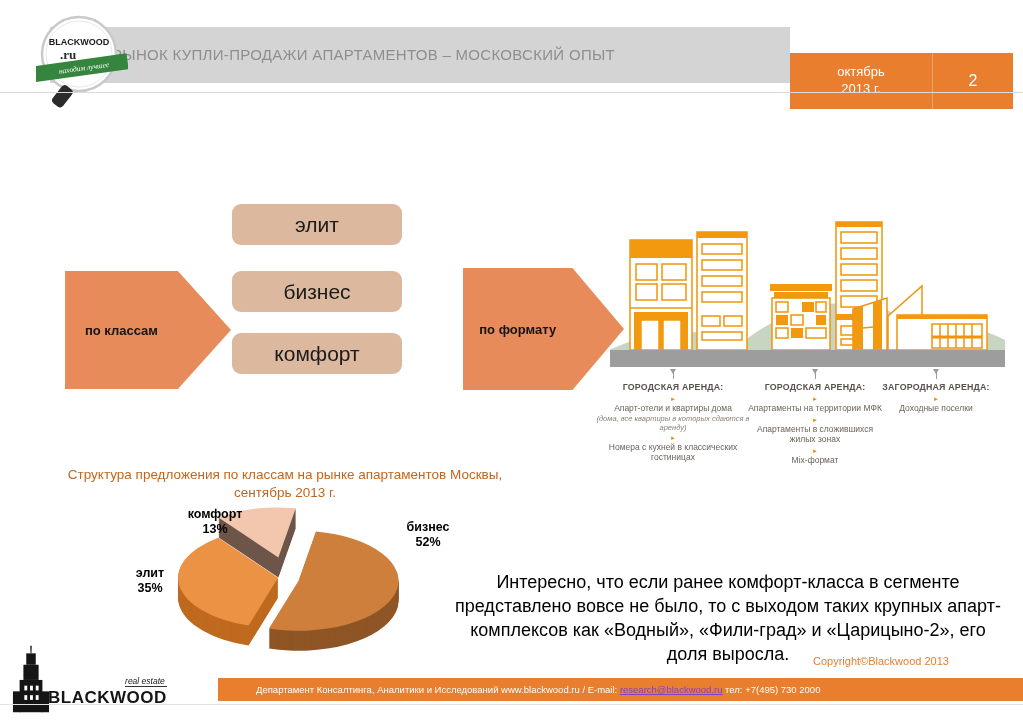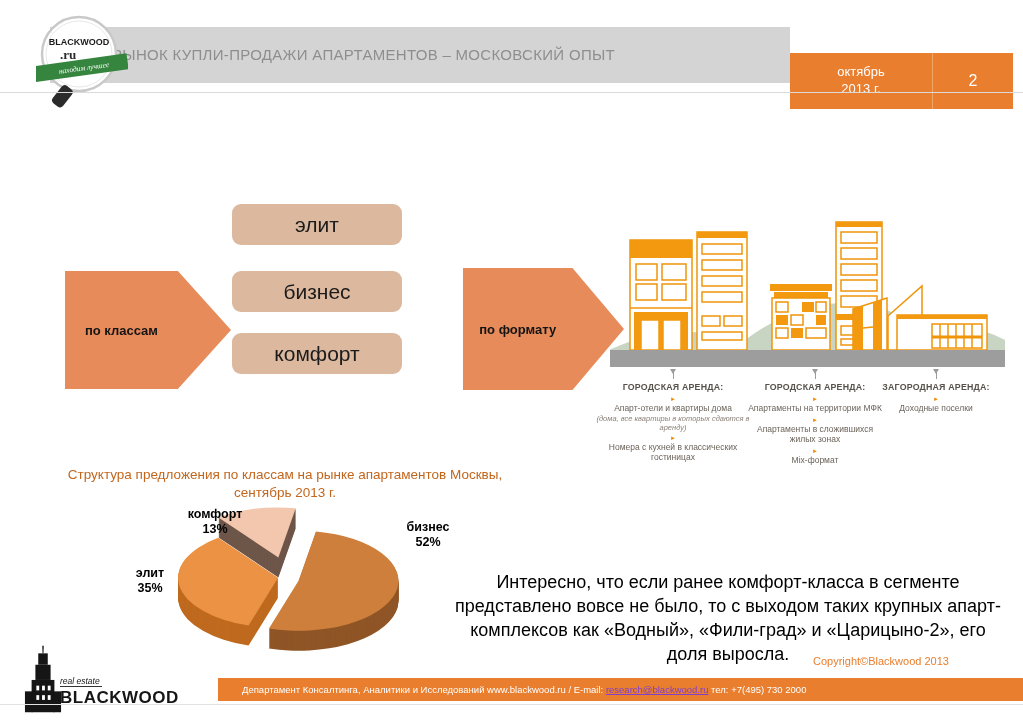--- a/index.html
+++ b/index.html
@@ -54,24 +54,24 @@
   .lbl-business{left:378px;top:520px;width:100px;}
   .lbl-elite{left:98px;top:566px;width:104px;}
 
   .note-text{position:absolute;left:428px;top:571px;width:560px;font-size:18px;
              text-align:center;line-height:1.33;color:#000;margin-left:20px;}
 
   
   .copyright{position:absolute;left:813px;top:655px;width:200px;text-align:left;
              color:#E87E2E;font-size:11px;}
   .footer-bar{position:absolute;left:218px;top:678px;width:805px;height:23px;background:#E87E2E;
-              color:#fff;font-size:9.5px;line-height:23px;padding-left:24px;box-sizing:border-box;
+              color:#fff;font-size:9.5px;line-height:23px;padding-left:38px;box-sizing:border-box;
               white-space:nowrap;}
   .footer-bar a{color:#8040C8;text-decoration:underline;}
-  .footer-logo{position:absolute;left:24px;top:644px;width:230px;height:70px;}
+  .footer-logo{position:absolute;left:12px;top:644px;width:230px;height:70px;text-align:right;}
   .fl-tower{position:absolute;left:0;top:0;}
   .fl-text{position:absolute;left:36px;top:26px;color:#151515;}
   .fl-re{font-style:italic;font-size:8.5px;border-bottom:1px solid #333;display:inline-block;padding:0 2px 0 0;}
   .fl-name{font-size:17px;font-weight:bold;letter-spacing:.5px;margin-top:0;}
   .bottom-rule{position:absolute;left:0;top:704px;width:1023px;height:1px;background:#E2E2E2;}
 </style>
 </head>
 <body>
 
 <div class="slide">

